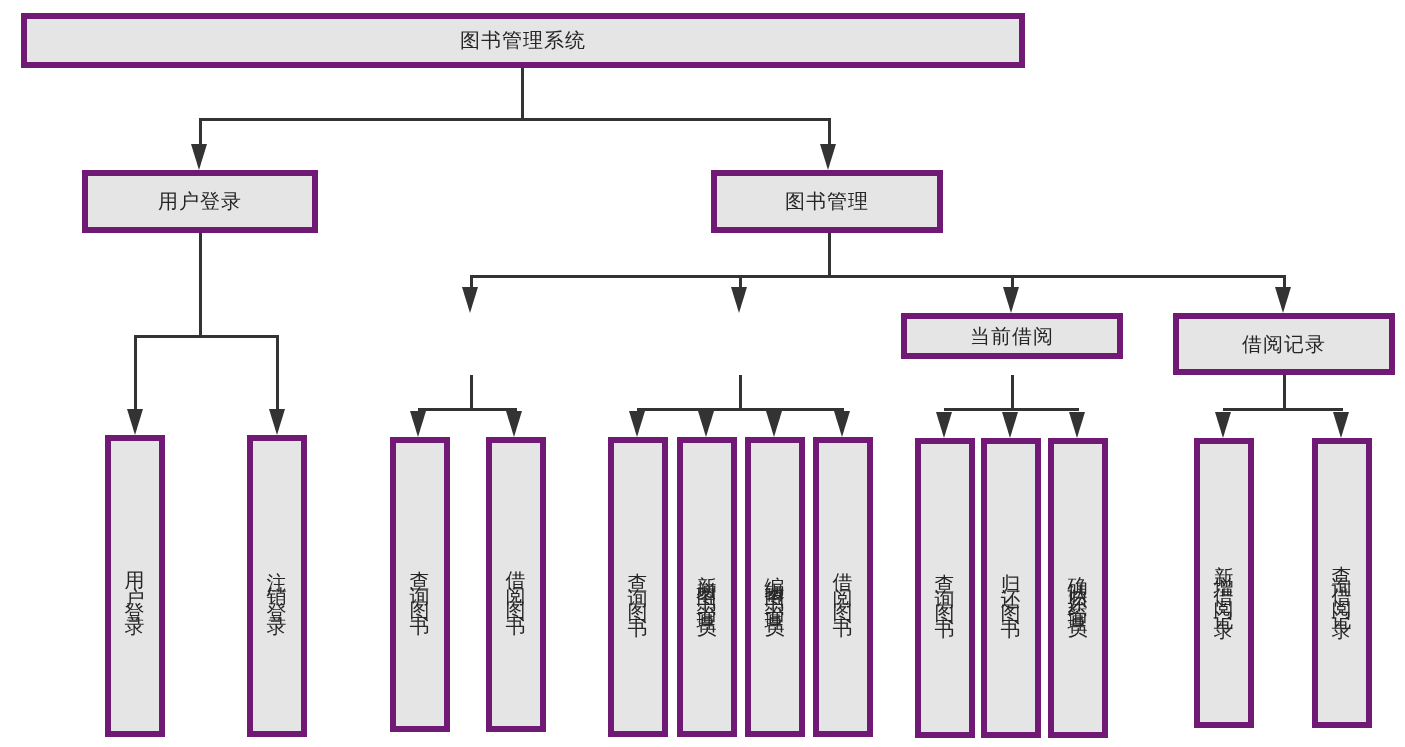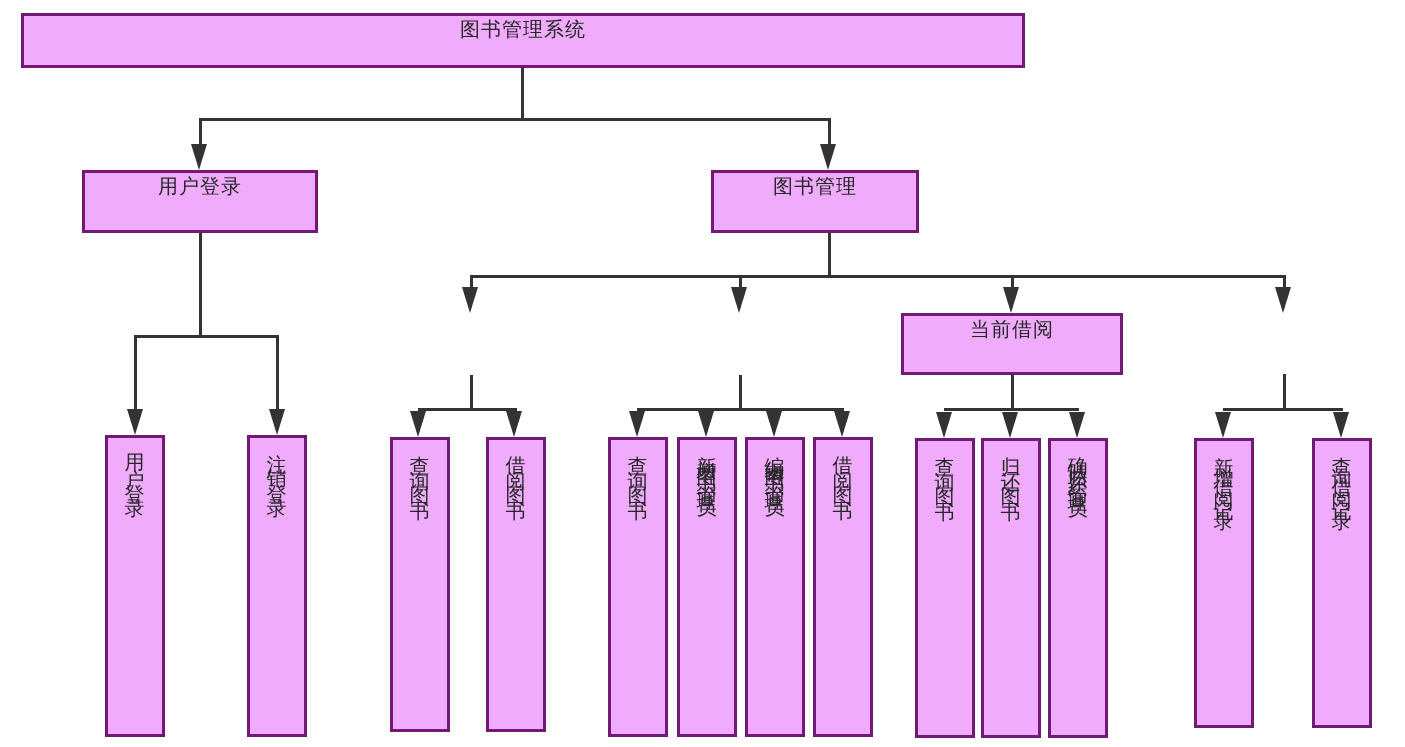--- a/index.html
+++ b/index.html
@@ -1,22 +1,22 @@
 <!DOCTYPE html>
 <html><head>
 <meta charset="utf-8">
 <style>
   html,body{margin:0;padding:0;background:#ffffff;}
   .canvas{
     position:relative;width:1405px;height:747px;background:#ffffff;overflow:hidden;
     font-family:"Liberation Sans","DejaVu Sans",sans-serif;
   }
   .box{
-    position:absolute;box-sizing:border-box;border:3px solid #701a75;background:#f0abfc;
-    display:flex;align-items:flex-start;justify-content:center;
+    position:absolute;box-sizing:border-box;border:6px solid #701a75;background:#e5e5e5;
+    display:flex;align-items:center;justify-content:center;
     font-size:20px;color:#262626;letter-spacing:1px;
   }
   .vtext{
     writing-mode:vertical-lr;text-orientation:mixed;
     font-size:20px;color:#262626;line-height:1;
   }
   .ls-lg{letter-spacing:15px;}
   .ls-md{letter-spacing:11px;}
   .ls-sm{letter-spacing:6px;}
   .vline{position:absolute;width:3px;background:#333333;}
@@ -85,33 +85,36 @@
   <div class="arrow" style="left:1333px;top:412px"></div>
 
   <div class="box" style="left:21px;top:13px;width:1004px;height:55px">
     <span>图书管理系统</span>
   </div>
 
   <div class="box" style="left:82px;top:170px;width:236px;height:63px">
     <span>用户登录</span>
   </div>
 
-  <div class="box" style="left:711px;top:170px;width:208px;height:63px">
+  <div class="box" style="left:711px;top:170px;width:232px;height:63px">
     <span>图书管理</span>
   </div>
 
   <div class="box" style="left:105px;top:435px;width:60px;height:302px">
     <span class="vtext ls-lg">用户登录</span>
   </div>
   <div class="box" style="left:247px;top:435px;width:60px;height:302px">
     <span class="vtext ls-lg">注销登录</span>
   </div>
 
-  <div class="box" style="left:901px;top:313px;width:222px;height:62px">
+  <div class="box" style="left:901px;top:313px;width:222px;height:46px">
     <span>当前借阅</span>
+  </div>
+  <div class="box" style="left:1173px;top:313px;width:222px;height:62px">
+    <span>借阅记录</span>
   </div>
 
   <div class="box" style="left:390px;top:437px;width:60px;height:295px">
     <span class="vtext ls-lg">查询图书</span>
   </div>
   <div class="box" style="left:486px;top:437px;width:60px;height:295px">
     <span class="vtext ls-lg">借阅图书</span>
   </div>
 
   <div class="box" style="left:608px;top:437px;width:60px;height:300px">

